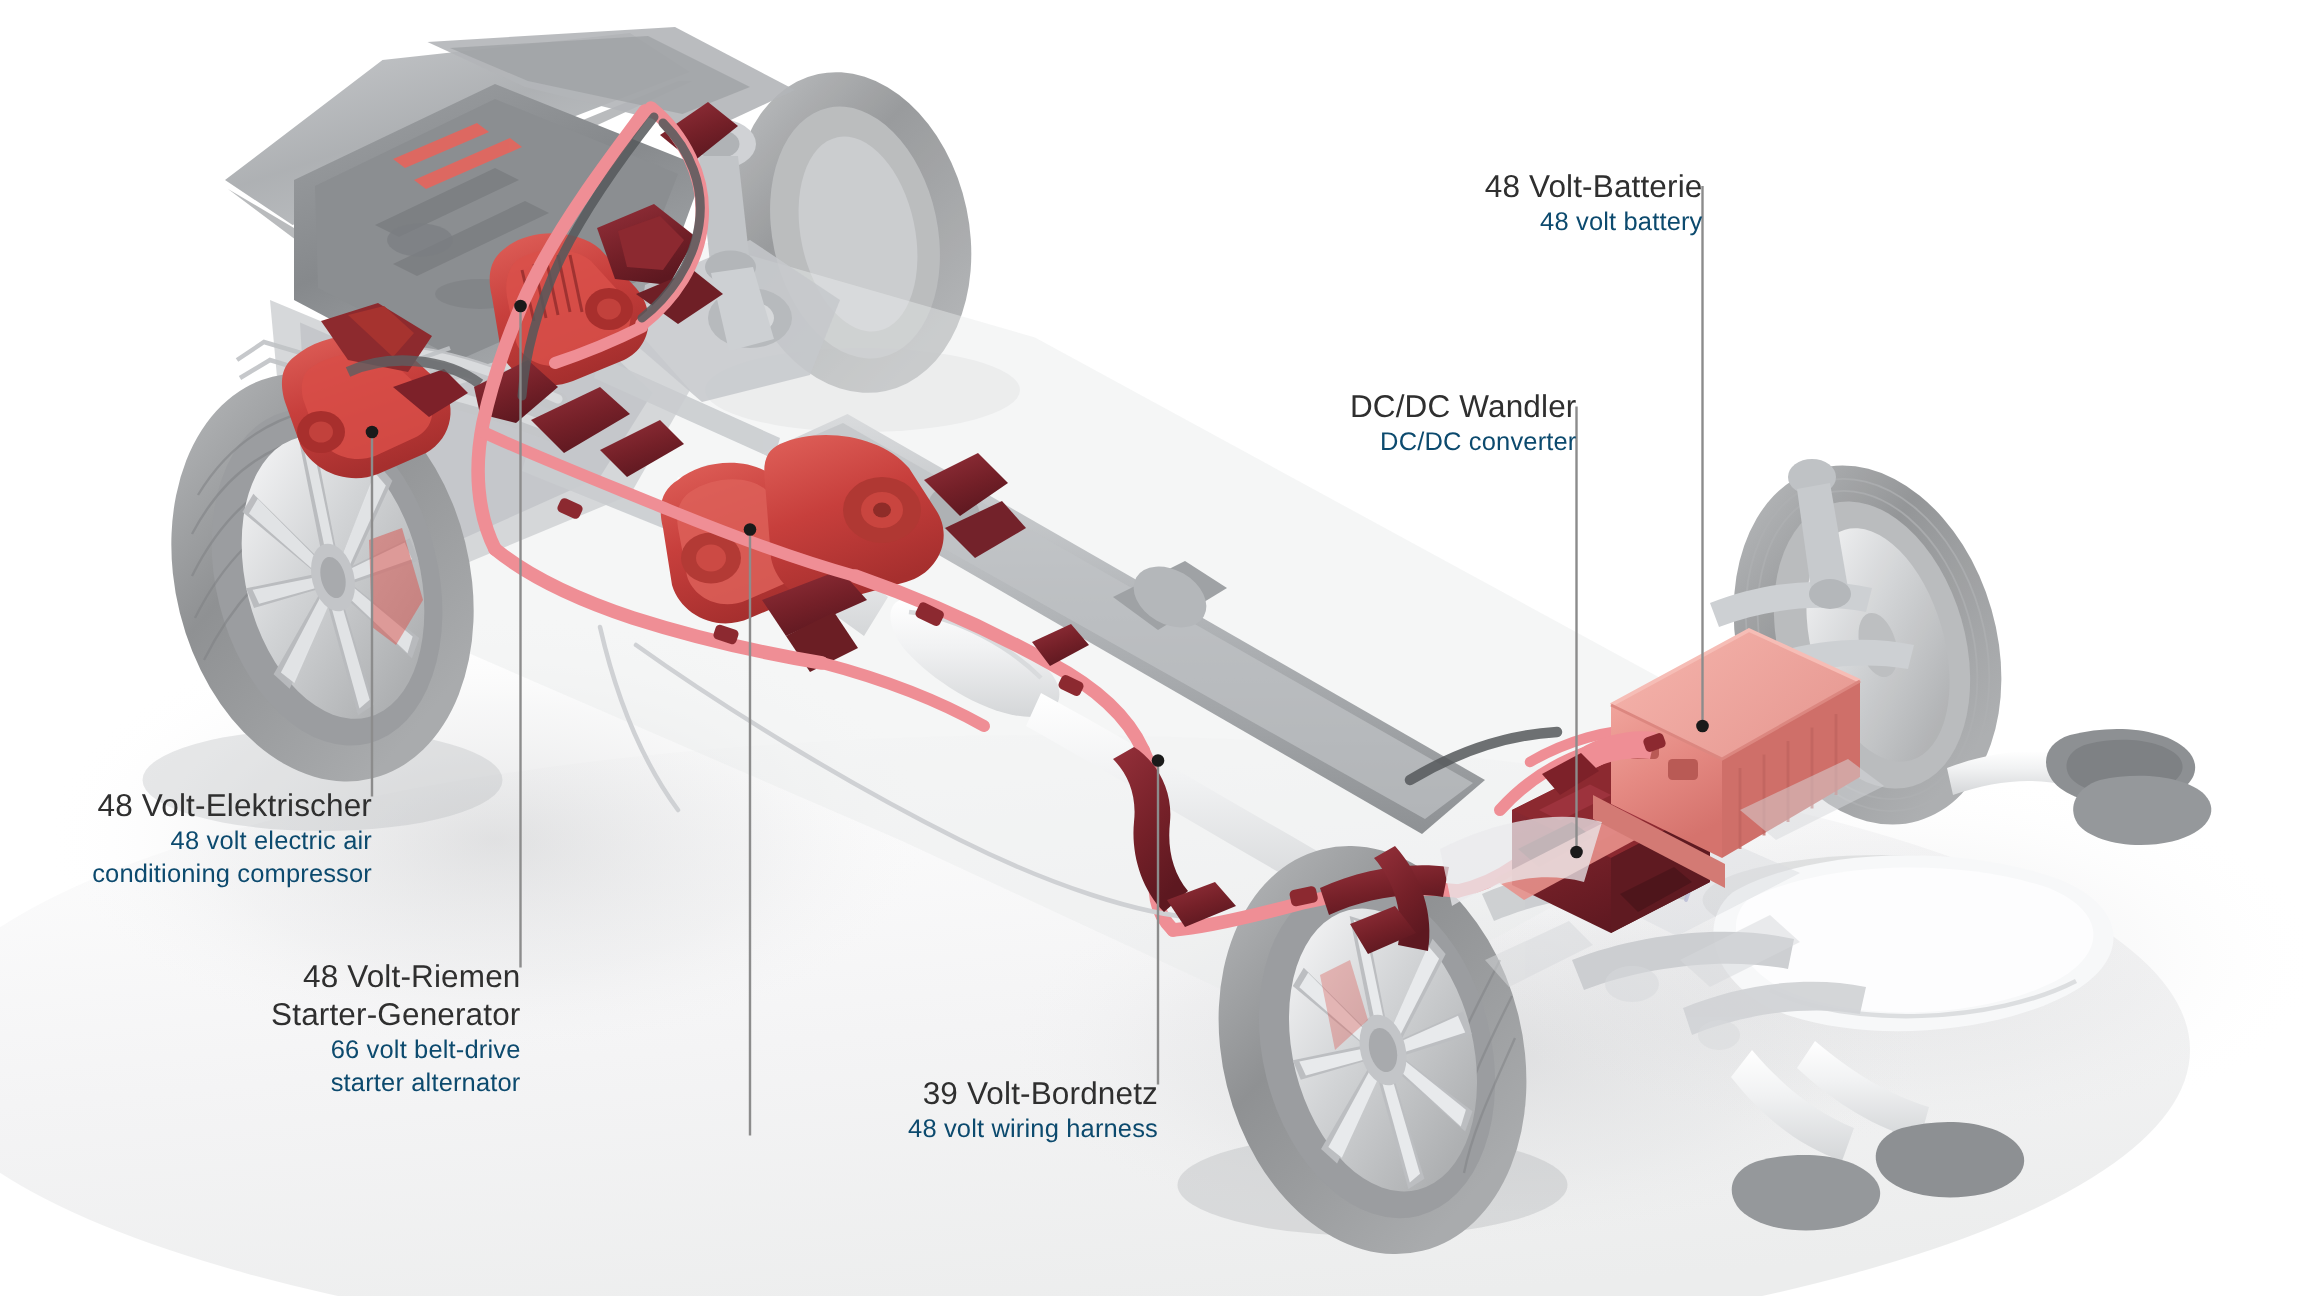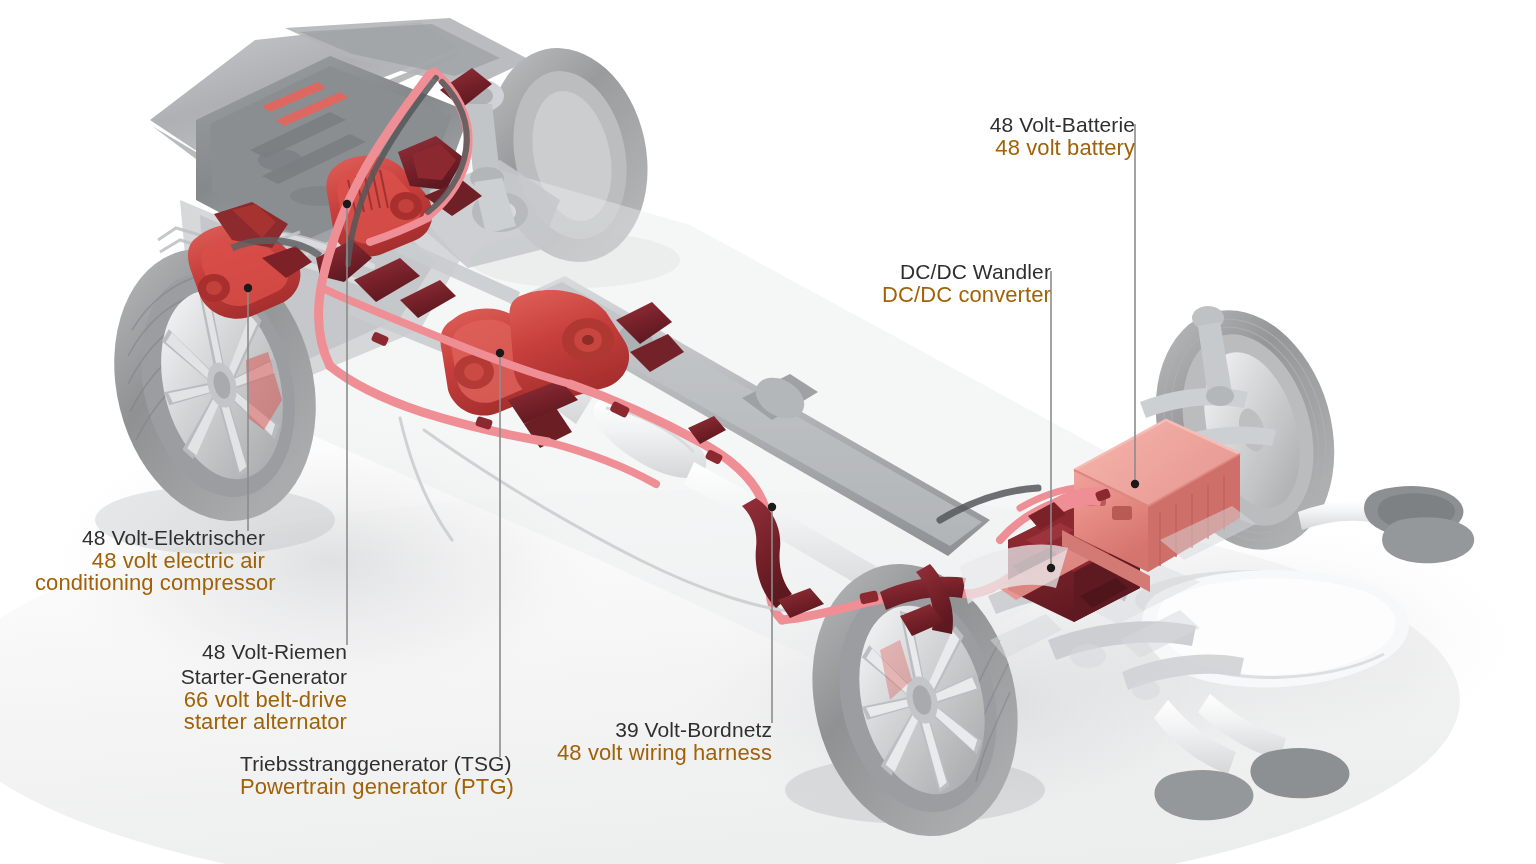--- a/index.html
+++ b/index.html
@@ -11,21 +11,21 @@
   }
   #stage{position:absolute;inset:0;width:1536px;height:864px;}
   #art{position:absolute;left:0;top:0;width:1536px;height:864px;}
   
   .callout{position:absolute;color:#333333;white-space:nowrap;}
   .callout .de{
     font-size:21px;line-height:25px;color:#2f2f2f;font-weight:400;
     letter-spacing:.1px;
   }
   .callout .en{
-    font-size:22px;line-height:22px;color:#a16207;font-weight:400;
+    font-size:17px;line-height:22px;color:#0c4a6e;font-weight:400;
     letter-spacing:.1px;
   }
   .callout.right-al{text-align:right;}
   
   #leaders{position:absolute;left:0;top:0;width:1536px;height:864px;pointer-events:none;}
 </style>
 </head>
 <body>
 
 <div id="stage">
@@ -526,36 +526,32 @@
   <div class="callout right-al" style="left:935px;top:112px;width:200px;">
     <div class="de">48 Volt-Batterie</div>
     <div class="en">48 volt battery</div>
   </div>
 
   <div class="callout right-al" style="left:851px;top:259px;width:200px;">
     <div class="de">DC/DC Wandler</div>
     <div class="en">DC/DC converter</div>
   </div>
 
-  <div class="callout right-al" style="left:35px;top:525px;width:230px;">
+  <div class="callout right-al" style="left:18px;top:525px;width:230px;">
     <div class="de">48 Volt-Elektrischer</div>
     <div class="en">48 volt electric air</div>
     <div class="en">conditioning compressor</div>
   </div>
 
   <div class="callout right-al" style="left:117px;top:639px;width:230px;">
     <div class="de">48 Volt-Riemen</div>
     <div class="de">Starter-Generator</div>
     <div class="en">66 volt belt-drive</div>
     <div class="en">starter alternator</div>
   </div>
 
-  <div class="callout right-al" style="left:240px;top:751px;width:260px;">
-    <div class="de">Triebsstranggenerator (TSG)</div>
-    <div class="en">Powertrain generator (PTG)</div>
-  </div>
 
   <div class="callout right-al" style="left:552px;top:717px;width:220px;">
     <div class="de">39 Volt-Bordnetz</div>
     <div class="en">48 volt wiring harness</div>
   </div>
 
 </div>
 
 </body></html>

